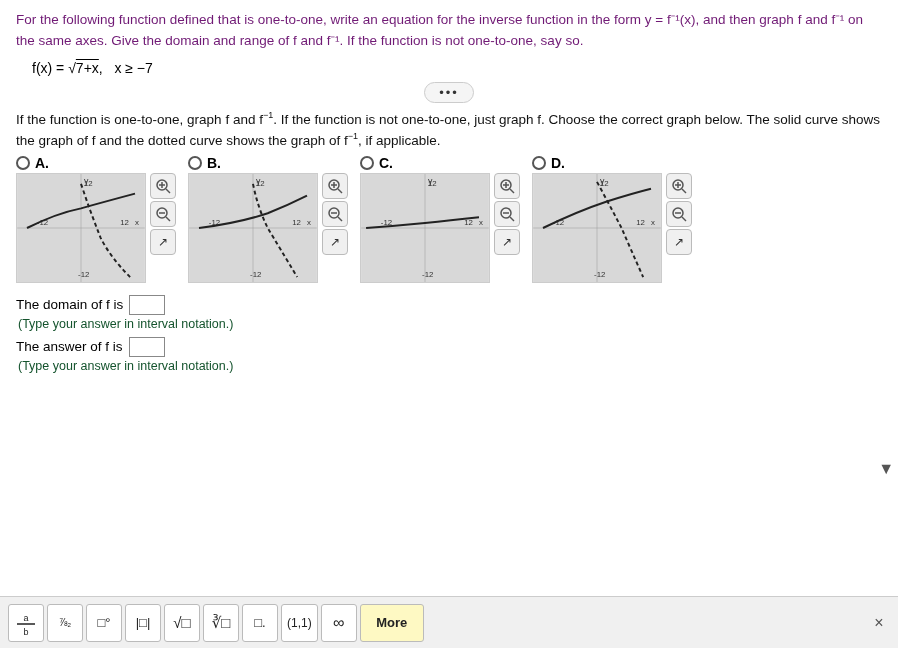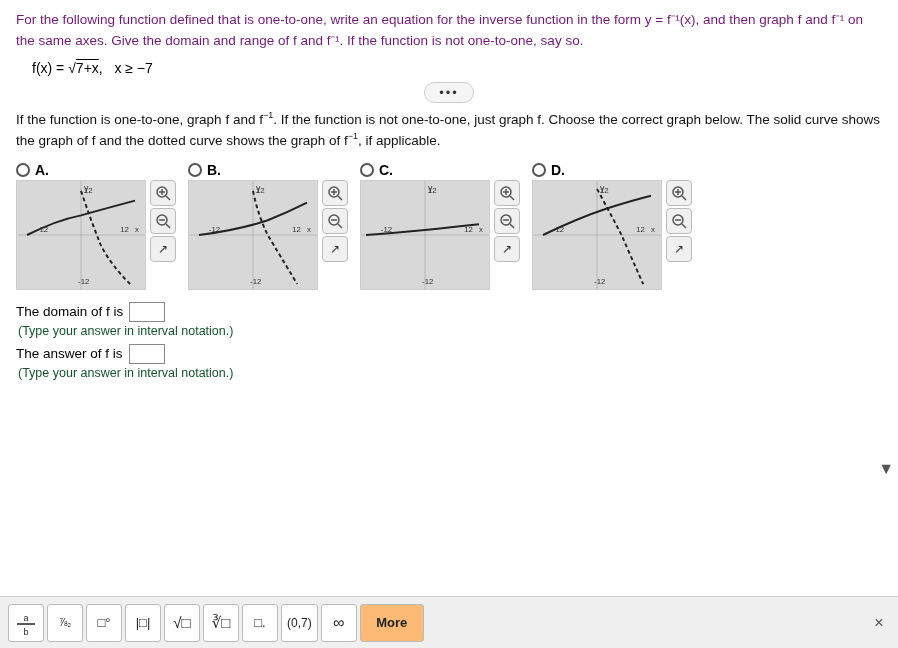--- a/index.html
+++ b/index.html
@@ -47,21 +47,21 @@
       cursor: pointer;
       font-size: 13px;
       color: #333;
       letter-spacing: 2px;
     }
 
     .instruction-text {
       font-size: 13.5px;
       line-height: 1.55;
       color: #111;
-      margin-bottom: 10px;
+      margin-bottom: 3px;
     }
 
     .graphs-row {
       display: flex;
       align-items: flex-start;
       gap: 4px;
       margin-bottom: 12px;
     }
 
     .graph-option {
@@ -181,21 +181,21 @@
       display: flex;
       align-items: center;
       justify-content: center;
       font-size: 14px;
       padding: 2px 5px;
       color: #222;
     }
 
     .toolbar-btn.more-btn {
       min-width: 64px;
-      background: #fdba74;
+      background: #fef9c3;
       font-size: 13px;
       font-weight: bold;
     }
 
     .close-x {
       position: absolute;
       right: 8px;
       top: 50%;
       transform: translateY(-50%);
       width: 22px;
@@ -471,21 +471,21 @@
   <button class="toolbar-btn" title="square root">
     <span style="font-size:15px;">√□</span>
   </button>
   <button class="toolbar-btn" title="nth root">
     <span style="font-size:15px;">∛□</span>
   </button>
   <button class="toolbar-btn" title="decimal">
     <span style="font-size:13px;">□.</span>
   </button>
   <button class="toolbar-btn" title="interval notation">
-    <span style="font-size:12px;">(0,7)</span>
+    <span style="font-size:12px;">(1,1)</span>
   </button>
   <button class="toolbar-btn" title="infinity">
     <span style="font-size:16px;">∞</span>
   </button>
   <button class="toolbar-btn more-btn">More</button>
   <div class="toolbar-spacer"></div>
   <div class="close-x">×</div>
 </div>
 
 </body></html>

